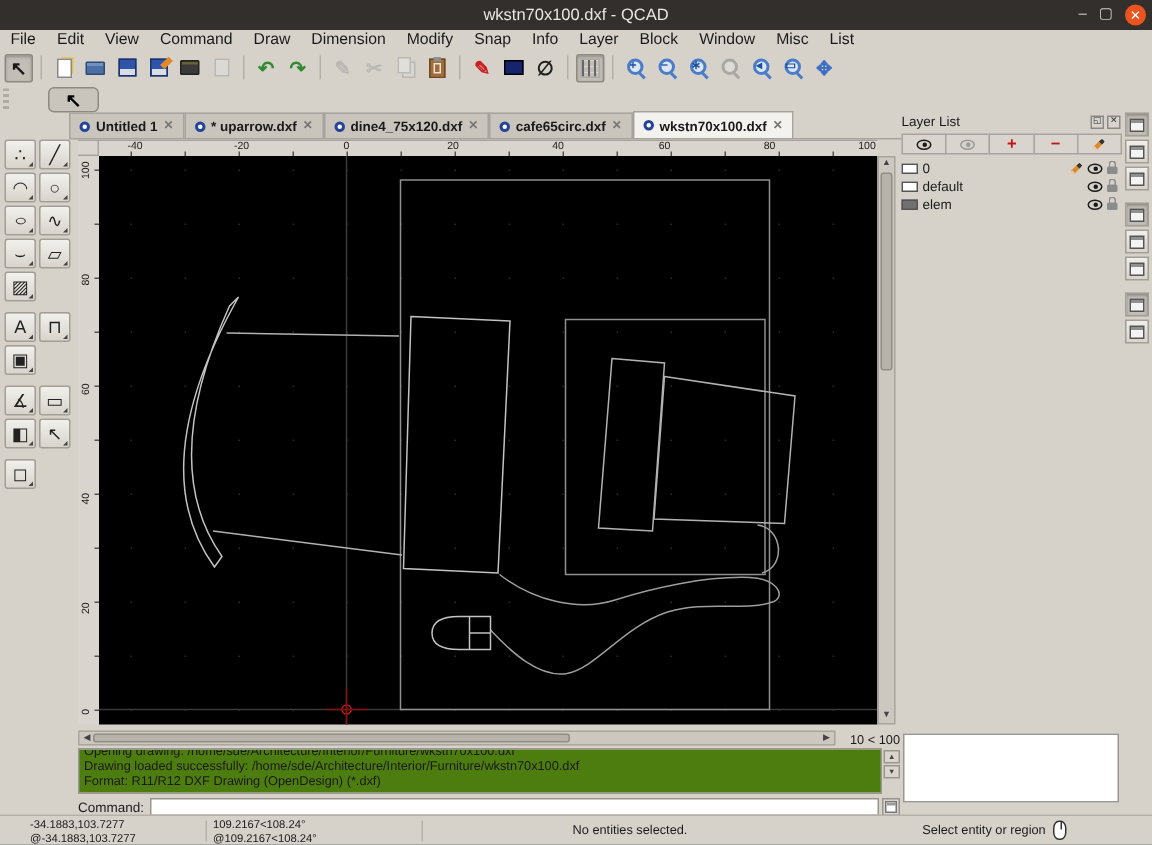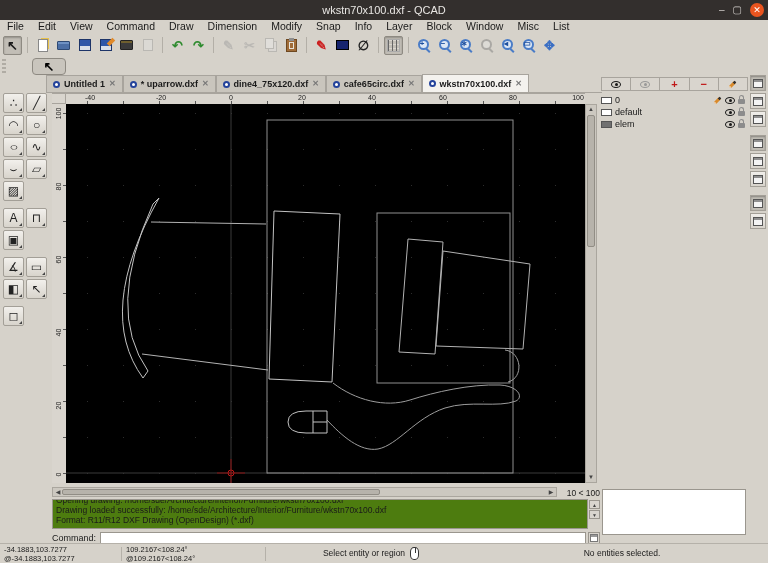--- a/index.html
+++ b/index.html
@@ -88,21 +88,21 @@
   .hist-line:first-child{margin-top:-5px;}
   .hist-scroll{position:absolute;left:589px;top:500px;width:11px;height:29px;}
   .mini-btn{width:11px;height:9px;border:1px solid #9a968e;background:#d9d5ce;font-size:5px;line-height:8px;text-align:center;color:#444;padding:0;display:block;margin-bottom:1px;}
   .cmdrow{position:absolute;left:52px;top:531px;width:548px;height:13px;display:flex;align-items:center;}
   .cmdlabel{font-size:9px;padding-right:4px;}
   .cmdinput{flex:1;height:12px;border:1px solid #9a968e;background:#fff;font-size:9px;padding:0 2px;font-family:"Liberation Sans",sans-serif;}
   .cmdbtn{width:12px;height:12px;margin-left:2px;border:1px solid #9a968e;background:#d9d5ce;padding:1px;}
   .cmdbtn span{display:block;width:100%;height:100%;border:1px solid #777;background:#fff;box-shadow:inset 0 2px 0 #999;}
 
   
-  .statusbar{position:absolute;left:0;top:543px;width:768px;height:20px;border-top:1px solid #b5b1a9;display:flex;align-items:center;font-size:7.5px;}
+  .statusbar{position:absolute;left:0;top:543px;width:768px;height:20px;border-top:1px solid #b5b1a9;display:flex;align-items:center;font-size:7.5px;padding-left:16px;}
   .st-sec{height:18px;display:flex;flex-direction:column;justify-content:center;padding:0 4px;line-height:9px;}
   .st-sep{width:1px;height:14px;background:#b5b1a9;}
   .st-hint{width:210px;flex-direction:row !important;align-items:center;justify-content:center;gap:5px;font-size:8.5px;}
   .st-sel{flex:1;align-items:center;flex-direction:row !important;justify-content:center;font-size:8.5px;}
   .mouse-ic{width:9px;height:13px;border:1px solid #333;border-radius:4px/5px;position:relative;display:inline-block;background:#fff;}
   .mouse-ic::before{content:"";position:absolute;left:3.5px;top:0;width:1px;height:5px;background:#333;}
 
   
   .layerpanel{position:absolute;left:601px;top:75px;width:146px;height:410px;}
   .lp-title{display:flex;align-items:center;font-size:9px;height:12px;}
@@ -613,20 +613,25 @@
 
   <div class="cmdrow">
     <span class="cmdlabel">Command:</span>
     <input class="cmdinput" style="">
     <button class="cmdbtn">
         <span></span>
       </button>
   </div>
 
   <div class="layerpanel">
+    <div class="lp-title">
+      <span>Layer List</span>
+      <button class="lp-winbtn">◱</button>
+      <button class="lp-winbtn">✕</button>
+    </div>
     <div class="lp-toolbar">
         <button class="lp-tbtn">
           <span class="i-eye"></span>
         </button>
         <button class="lp-tbtn">
           <span class="i-eye lt"></span>
         </button>
         <button class="lp-tbtn">
           <span class="i-plus">+</span>
         </button>
@@ -693,22 +698,22 @@
     <div class="st-sec" style="width:121px;">
       <span>-34.1883,103.7277</span>
       <span>@-34.1883,103.7277</span>
     </div>
     <div class="st-sep"></div>
     <div class="st-sec" style="width:143px;">
       <span>109.2167&lt;108.24°</span>
       <span>@109.2167&lt;108.24°</span>
     </div>
     <div class="st-sep"></div>
+    <div class="st-sec st-sel">
+      <span>No entities selected.</span>
+    </div>
     <div class="st-sec st-hint">
       <span>Select entity or region</span>
       <span class="mouse-ic"></span>
     </div>
-    <div class="st-sec st-sel">
-      <span>No entities selected.</span>
-    </div>
   </div>
 
 </div>
 
 </body></html>

